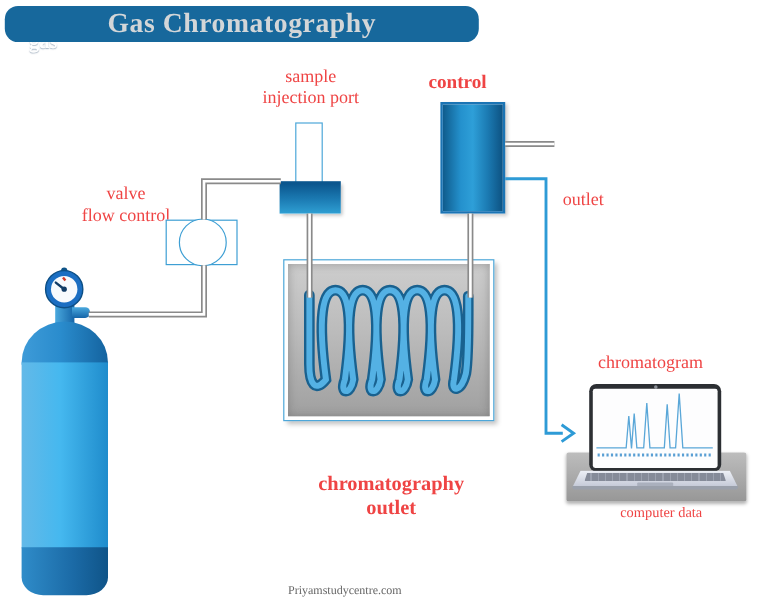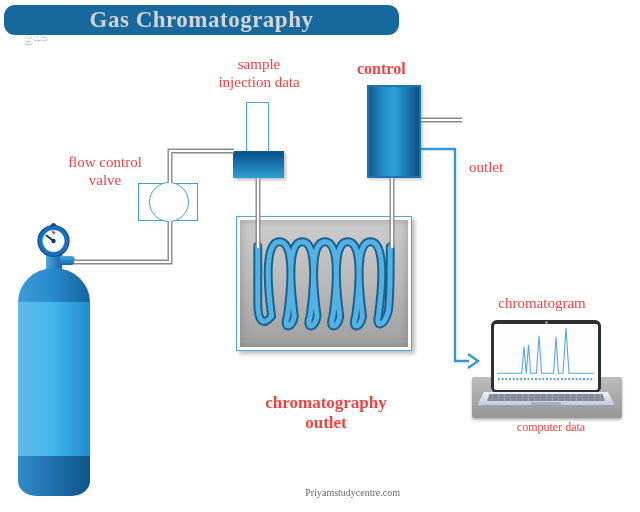--- a/index.html
+++ b/index.html
@@ -79,21 +79,21 @@
         background:linear-gradient(180deg,#eef1f7,#c3c8d6);}
   .keyboard{left:487px;top:394px;width:118px;height:7px;z-index:8;border-radius:1px;
         clip-path:polygon(2% 0,98% 0,100% 100%,0 100%);
         background:repeating-linear-gradient(90deg,#858b99 0 5px,#9ba1af 5px 6px);}
   .trackpad{left:531px;top:402px;width:30px;height:4px;background:#aab0bd;
         border-radius:1px;z-index:8;}
   .front-edge{left:477px;top:405px;width:138px;height:3px;background:#9aa0ab;
         border-radius:0 0 2px 2px;z-index:8;}
 
   .watermark{left:240px;top:487px;width:160px;font-size:10px;color:#666;
-             text-align:right;font-family:"Liberation Serif",serif;position:absolute;}
+             text-align:left;font-family:"Liberation Serif",serif;position:absolute;}
 </style>
 </head>
 <body>
 
 <div class="canvas">
 
   <div class="banner">
     <span>Gas Chromatography</span>
   </div>
 
@@ -127,29 +127,29 @@
   </svg>
   <div class="abs cyl-dome"></div>
   <div class="abs cyl-body"></div>
   <div class="abs cyl-base"></div>
   <div class="carrier">
     <span class="line">Carrier</span>
     <span class="line">gas</span>
   </div>
 
   <div class="lbl" style="left:45px;top:153px;width:120px;">
+    <span class="line">valve</span>
     <span class="line">flow control</span>
-    <span class="line">valve</span>
   </div>
   <div class="abs valve-rect"></div>
   <div class="abs valve-circle"></div>
 
   <div class="lbl" style="left:198px;top:55px;width:122px;">
     <span class="line">sample</span>
-    <span class="line">injection data</span>
+    <span class="line">injection port</span>
   </div>
   <div class="abs port-tube"></div>
   <div class="abs port-block"></div>
 
   <div class="lbl bold" style="left:357px;top:59px;width:80px;text-align:left;font-size:16px;">control</div>
   <div class="abs detector-box"></div>
   <div class="lbl" style="left:469px;top:110px;width:60px;text-align:left;margin-top:48px;">outlet</div>
 
   <div class="abs housing">
     <div class="housing-inner">

